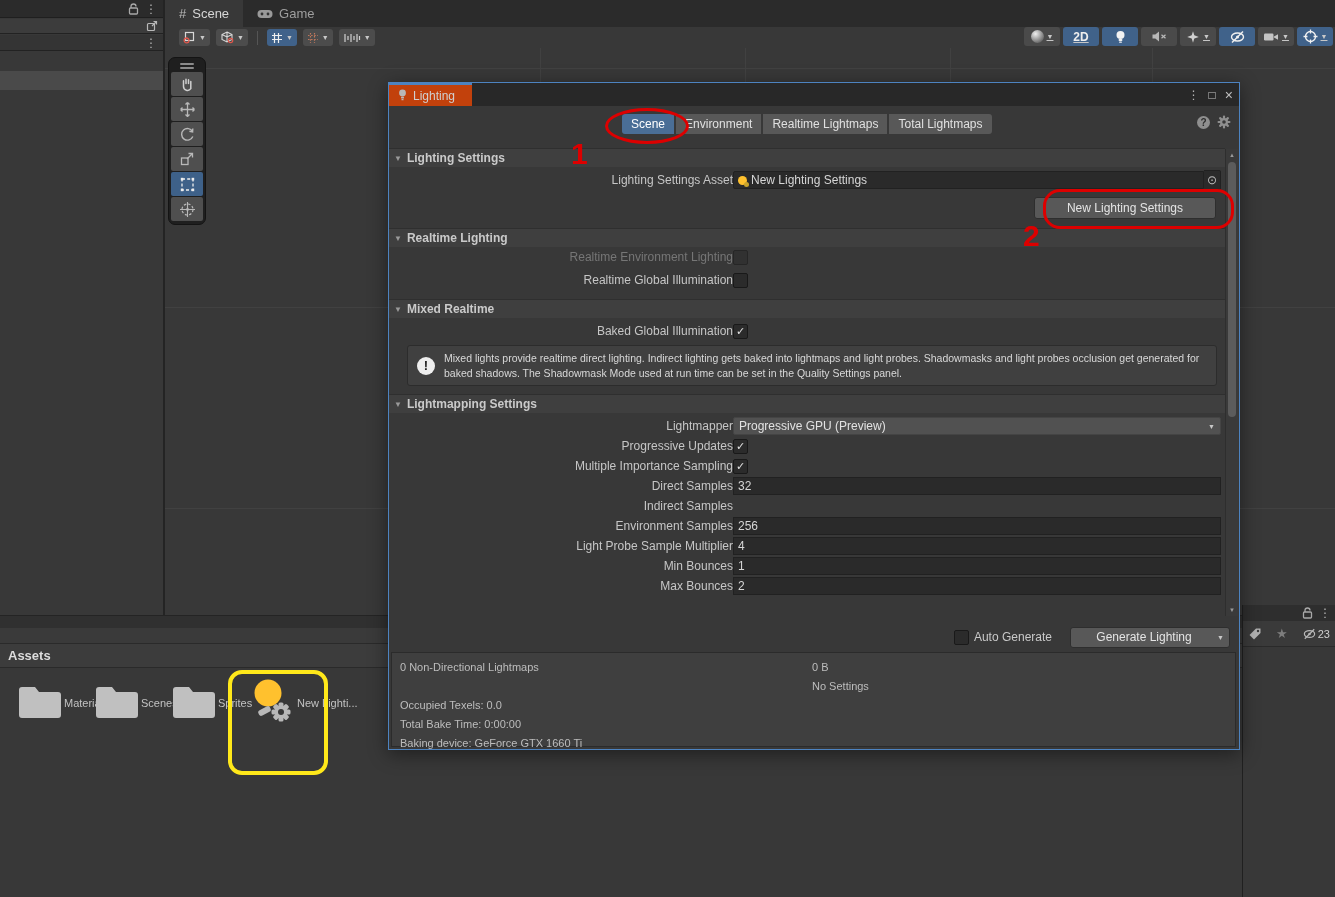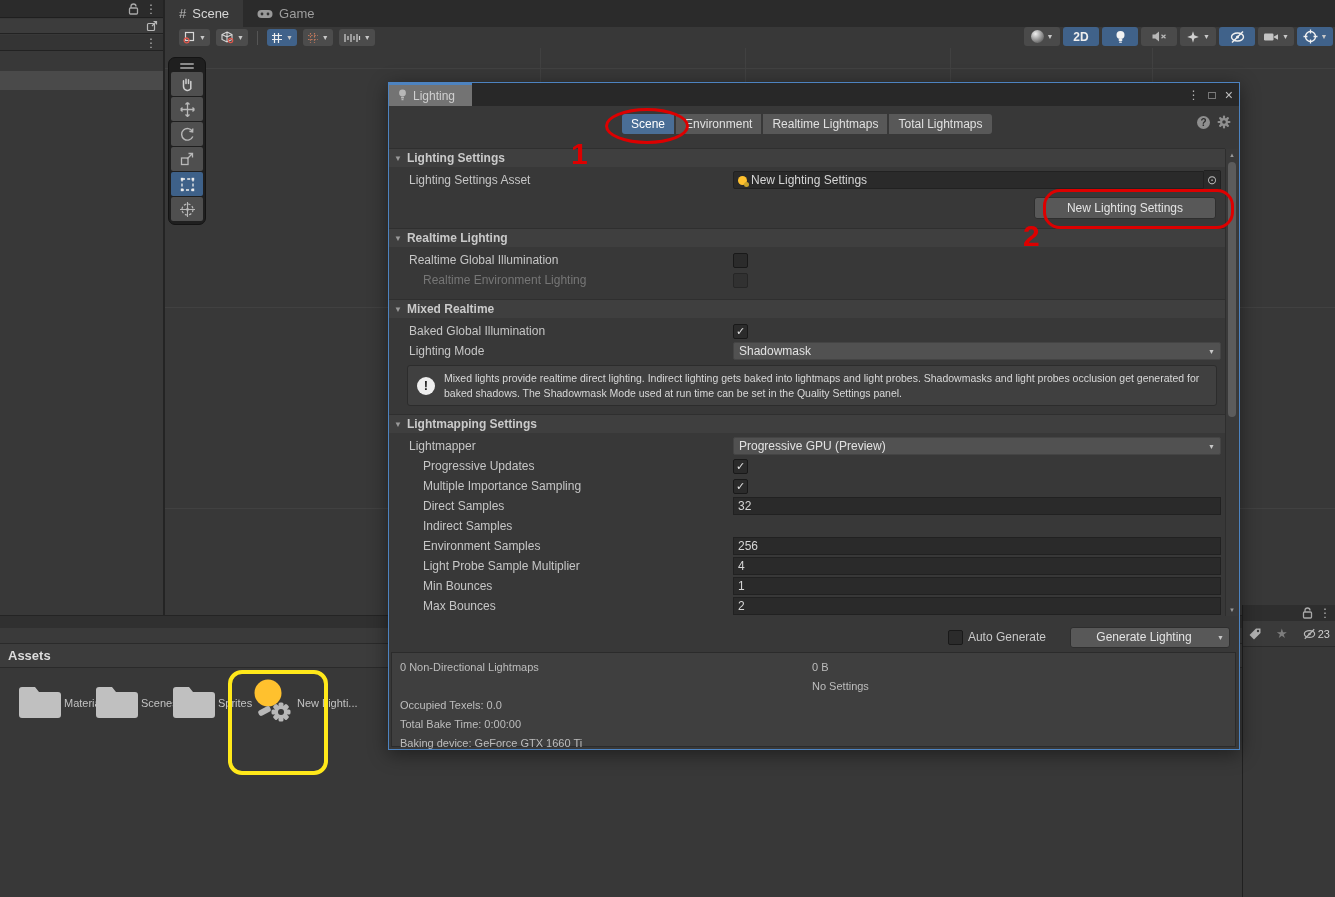--- a/index.html
+++ b/index.html
@@ -24,56 +24,56 @@
   .sv{left:165px;top:0;right:0;width:1170px;height:615px;}
   .sv-tabbar{left:0;top:0;width:1170px;height:27px;background:#2b2b2b;display:flex;align-items:flex-end;}
   .sv-tab{height:27px;display:flex;align-items:center;gap:6px;padding:0 14px;font-size:13px;color:#9e9e9e;}
   .sv-tab.active{background:#383838;color:#d6d6d6;}
   .hash{font-size:13px;color:#b9b9b9;}
   .sv-toolbar{left:0;top:27px;width:1170px;height:21px;display:flex;align-items:center;gap:6px;padding-left:14px;box-sizing:border-box;}
   .tbtn{height:17px;background:#4c4c4c;border-radius:3px;display:flex;align-items:center;gap:3px;padding:0 4px;}
   .tbtn.blue{background:#40628a;}
   .tsep{width:1px;height:14px;background:#555;margin:0 3px;}
   .car{font-size:7px;color:#c8c8c8;line-height:1;}
-  .sv-toolbar-right{position:absolute;right:2px;top:27px;display:flex;align-items:center;gap:3px;}
+  .sv-toolbar-right{position:absolute;right:2px;top:27px;display:flex;align-items:center;gap:3px;text-decoration:underline;}
   .rbtn{height:19px;min-width:26px;background:#4a4a4a;border-radius:3px;display:flex;align-items:center;justify-content:center;gap:3px;padding:0 5px;}
   .rbtn.blue{background:#40628a;}
   .lbl2d{font-size:12px;font-weight:bold;color:#eee;}
   .sphere{width:13px;height:13px;border-radius:50%;background:radial-gradient(circle at 35% 30%,#efefef,#8d8d8d 55%,#3c3c3c);}
   .gridline{background:#414141;z-index:0;}
 
   
   .tools{left:168px;top:57px;width:38px;background:#1f1f1f;border:1px solid #141414;border-radius:7px;
          padding:3px 2px 2px 2px;box-sizing:border-box;z-index:3;}
   .tools-grip{height:9px;display:flex;flex-direction:column;align-items:center;justify-content:center;gap:2px;margin-bottom:2px;}
   .tools-grip i{display:block;width:14px;height:2px;background:#8a8a8a;border-radius:1px;}
   .tool{width:32px;height:24px;margin:0 auto 1px auto;background:#4f4f4f;display:flex;align-items:center;justify-content:center;border-radius:2px;}
   .tool.active{background:#3e6189;}
 
   
   .lw{left:388px;top:82px;width:852px;height:668px;background:#383838;border:1px solid #4d83c0;
       box-sizing:border-box;z-index:10;box-shadow:0 4px 18px rgba(0,0,0,.45);}
   .lw-titlebar{position:absolute;left:0;top:0;width:100%;height:23px;background:#282828;}
-  .lw-tab{position:absolute;left:0;top:0;width:83px;height:23px;background:#737373;border-top:2px solid #4d83c0;
+  .lw-tab{position:absolute;left:0;top:0;width:83px;height:23px;background:#c2410c;border-top:2px solid #4d83c0;
           box-sizing:border-box;display:flex;align-items:center;gap:6px;padding-left:9px;font-size:12px;color:#d0d0d0;}
   .lw-titlebtns{position:absolute;right:6px;top:0;height:23px;display:flex;align-items:center;gap:9px;color:#c0c0c0;}
   .lw-tabsrow{position:absolute;left:233px;top:31px;display:flex;gap:2px;}
   .ltab{height:20px;padding:0 9px;background:#585858;color:#e0e0e0;font-size:12px;display:flex;align-items:center;}
   .ltab:first-child{border-radius:3px 0 0 3px;}
   .ltab:last-child{border-radius:0 3px 3px 0;}
   .ltab.active{background:#4a6e96;color:#fff;}
   .lw-helpset{position:absolute;right:8px;top:32px;display:flex;align-items:center;gap:7px;}
   .helpdot{width:13px;height:13px;border-radius:50%;background:#8f8f8f;color:#2d2d2d;font-size:10px;font-weight:bold;
            display:flex;align-items:center;justify-content:center;}
 
   .lw-scroll{position:absolute;left:0;top:51px;width:836px;height:482px;overflow:hidden;}
   .sec{height:18px;background:#3f3f3f;border-top:1px solid #2f2f2f;display:flex;align-items:center;gap:5px;
        padding-left:5px;font-weight:bold;font-size:12px;color:#cacaca;}
   .fold{font-size:8px;color:#999;}
-  .row{display:flex;align-items:center;height:20px;padding-left:20px;font-size:12px;color:#c6c6c6;}
+  .row{display:flex;align-items:center;height:20px;padding-left:20px;font-size:12px;color:#c6c6c6;text-align:right;}
   .row .lbl{flex:0 0 auto;width:324px;}
   .row.ind{padding-left:34px;}
   .row.ind .lbl{width:310px;}
   .row .val{flex:1;margin-right:4px;display:flex;align-items:center;}
   .row.dis{color:#767676;}
   .field{height:16px;background:#2a2a2a;border:1px solid #212121;border-radius:0;padding:0 4px;
          font-size:12px;color:#d6d6d6;display:flex;align-items:center;flex:1;}
   .drop{height:16px;background:#515151;border:1px solid #444;border-radius:2px;padding:0 5px;
         font-size:12px;color:#e2e2e2;display:flex;align-items:center;justify-content:space-between;flex:1;}
   .cb{width:13px;height:13px;background:#2b2b2b;border:1px solid #191919;border-radius:2px;
@@ -491,53 +491,44 @@
       <div class="btn-row">
         <div class="ubtn" style="width:180px;height:20px;">
           <span>New Lighting Settings</span>
         </div>
       </div>
 
       <div class="sec" style="margin-top:9px;">
         <span class="fold">▼</span>
         <span>Realtime Lighting</span>
       </div>
+      <div class="row ind dis">
+        <span class="lbl">Realtime Environment Lighting</span>
+        <span class="val">
+            <span class="cb dis"></span>
+          </span>
+      </div>
       <div class="row" style="margin-top:3px;">
         <span class="lbl">Realtime Global Illumination</span>
         <span class="val">
             <span class="cb"></span>
-          </span>
-      </div>
-      <div class="row ind dis">
-        <span class="lbl">Realtime Environment Lighting</span>
-        <span class="val">
-            <span class="cb dis"></span>
           </span>
       </div>
 
       <div class="sec" style="margin-top:9px;">
         <span class="fold">▼</span>
         <span>Mixed Realtime</span>
       </div>
       <div class="row" style="margin-top:3px;">
         <span class="lbl">Baked Global Illumination</span>
         <span class="val">
             <span class="cb">
               <span>✓</span>
             </span>
           </span>
-      </div>
-      <div class="row">
-        <span class="lbl">Lighting Mode</span>
-        <span class="val">
-          <span class="drop">
-            <span>Shadowmask</span>
-            <span class="car">▼</span>
-          </span>
-        </span>
       </div>
       <div class="infobox">
         <span class="bang">!</span>
         <span>Mixed lights provide realtime direct lighting. Indirect lighting gets baked into lightmaps and light probes. Shadowmasks and light probes occlusion get generated for baked shadows. The Shadowmask Mode used at run time can be set in the Quality Settings panel.</span>
       </div>
 
       <div class="sec" style="margin-top:8px;">
         <span class="fold">▼</span>
         <span>Lightmapping Settings</span>
       </div>
@@ -613,21 +604,21 @@
     </div>
 
     <div class="sb">
       <span class="arr" style="top:3px;">▲</span>
       <div class="thumb"></div>
       <span class="arr" style="bottom:3px;">▼</span>
     </div>
 
     <div class="lw-footer">
       <span class="cb"></span>
-      <span style="font-size:12px;color:#c9c9c9;margin-right:19px;">Auto Generate</span>
+      <span style="font-size:12px;color:#c9c9c9;margin-right:13px;">Auto Generate</span>
       <div class="ubtn gen-btn">
         <span style="margin-right:12px;">Generate Lighting</span>
         <span class="car gcar">▼</span>
       </div>
     </div>
 
     <div class="lw-stats">
       <span style="left:8px;top:8px;">0 Non-Directional Lightmaps</span>
       <span style="left:420px;top:8px;">0 B</span>
       <span style="left:420px;top:27px;">No Settings</span>

